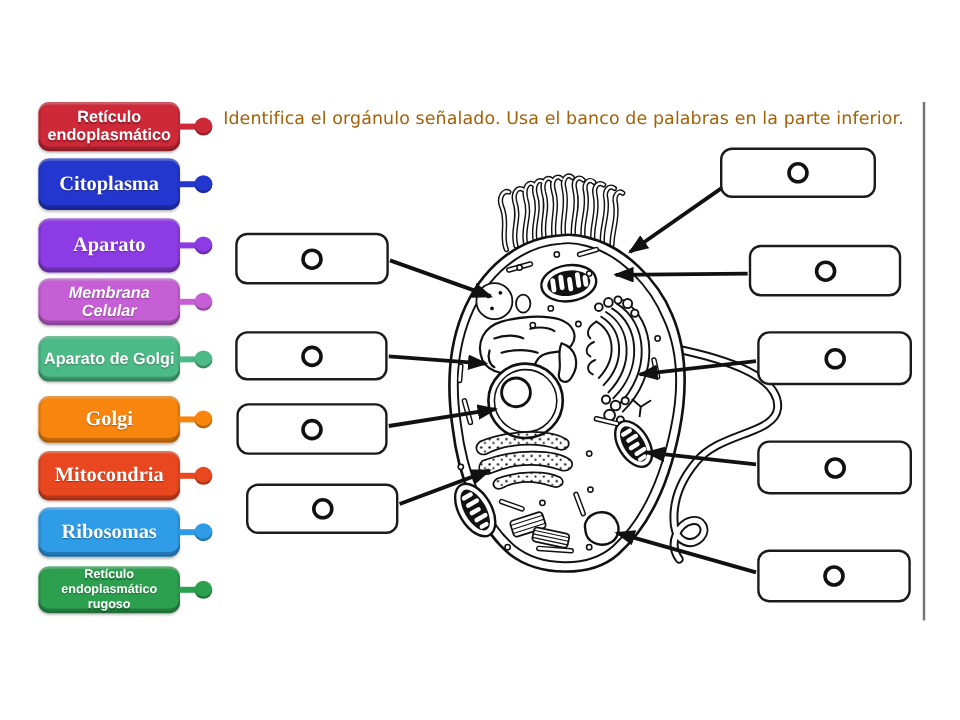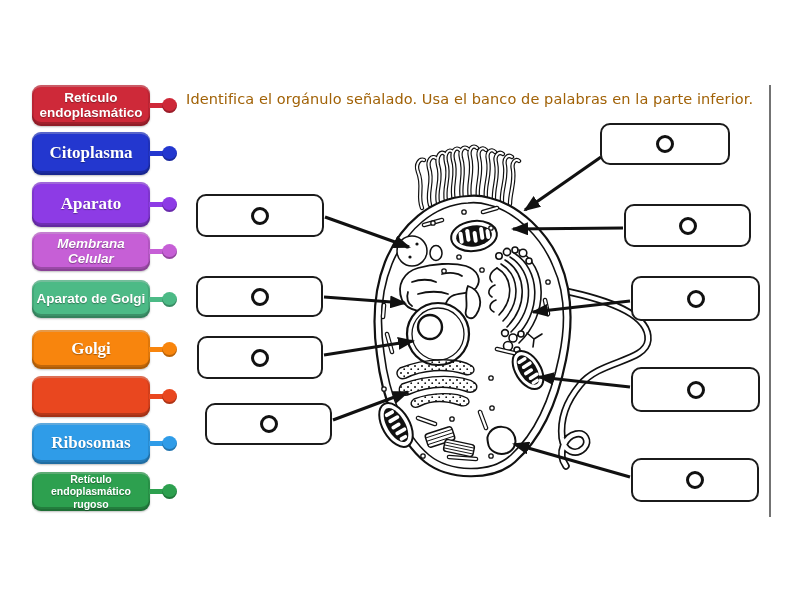--- a/index.html
+++ b/index.html
@@ -66,20 +66,21 @@
       <span class="txt">Aparato de Golgi</span>
       <span class="stub"></span>
         <span class="dot"></span>
     </div>
     <div class="word-label s1" style="top: 330px; height: 39px; --c: #f8850d;">
       <span class="txt">Golgi</span>
       <span class="stub"></span>
         <span class="dot"></span>
     </div>
     <div class="word-label s1" style="top: 376px; height: 41px; --c: #e9471f;">
+      <span class="txt">Mitocondria</span>
       <span class="stub"></span>
         <span class="dot"></span>
     </div>
     <div class="word-label s1" style="top: 423px; height: 41px; justify-content: center; --c: #2f9ce8;">
       <span class="txt">Ribosomas</span>
       <span class="stub"></span>
         <span class="dot"></span>
     </div>
     <div class="word-label s3" style="top: 472px; height: 39px; justify-content: flex-end; --c: #2da04f;">
       <span class="txt">Retículo endoplasmático rugoso</span>

